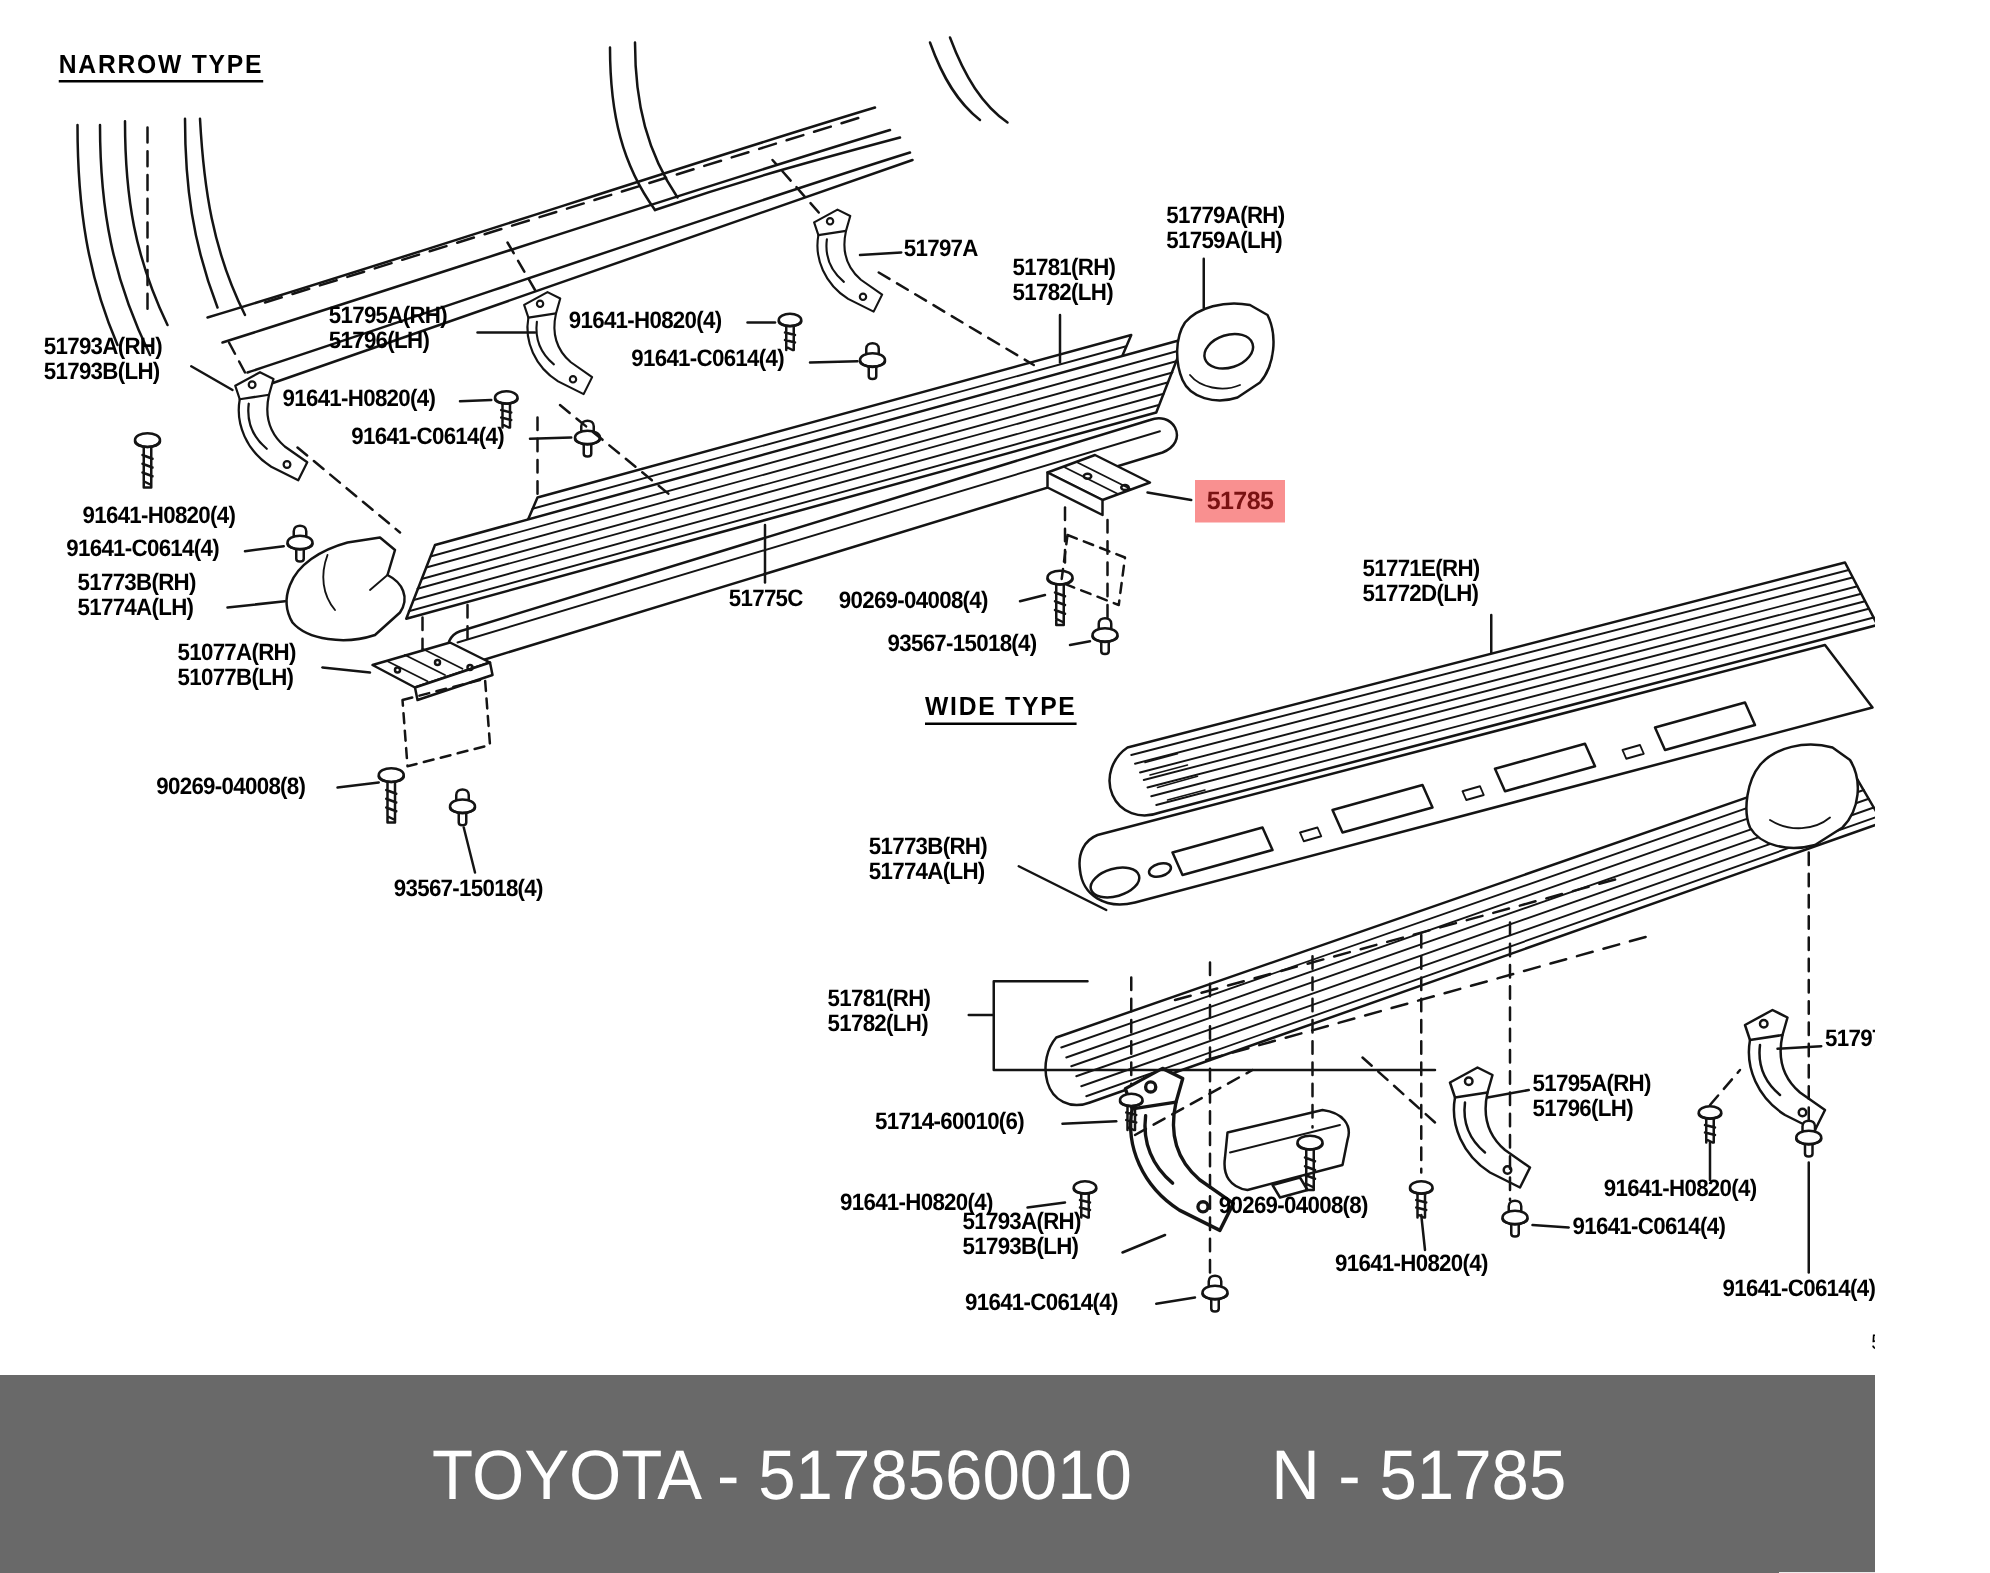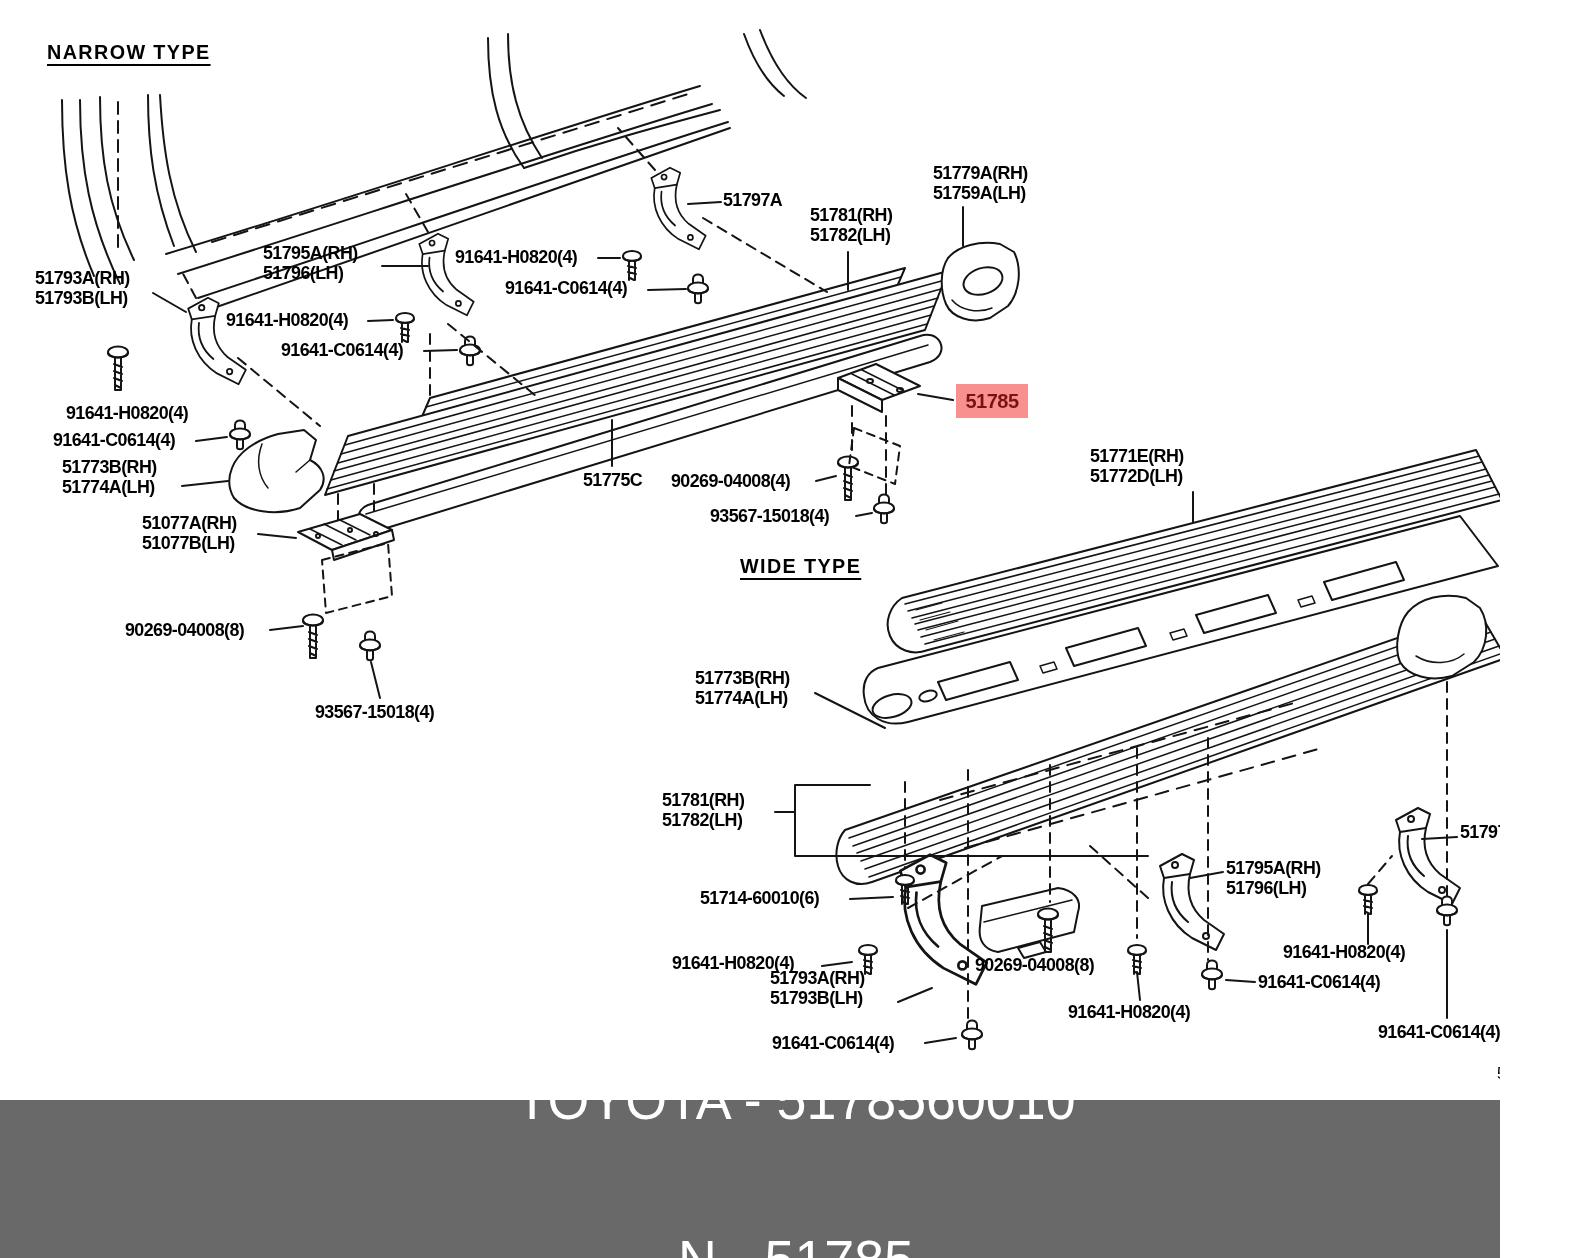--- a/index.html
+++ b/index.html
@@ -350,18 +350,18 @@
       <div class="plabel" style="left: 1378px; top: 1022px;">
         <div>91641-C0614(4)</div>
       </div>
       <div class="plabel psmall" style="left: 1497px; top: 1064px;">
         <div>581858G</div>
       </div>
     </div>
 
   <div class="hl-label" style="left: 956px; top: 384px; width: 72px; height: 34px; background: rgb(249, 144, 144); color: rgb(122, 18, 18);">51785</div>
 
-  <div id="footer-banner" style="background: rgb(105, 105, 105); color: rgb(255, 255, 255); flex-direction: column;">
+  <div id="footer-banner" style="background: rgb(105, 105, 105); color: rgb(255, 255, 255);">
     <span>TOYOTA - 5178560010</span>
     <span>N - 51785</span>
   </div>
 
 </div>
 
 </body></html>

